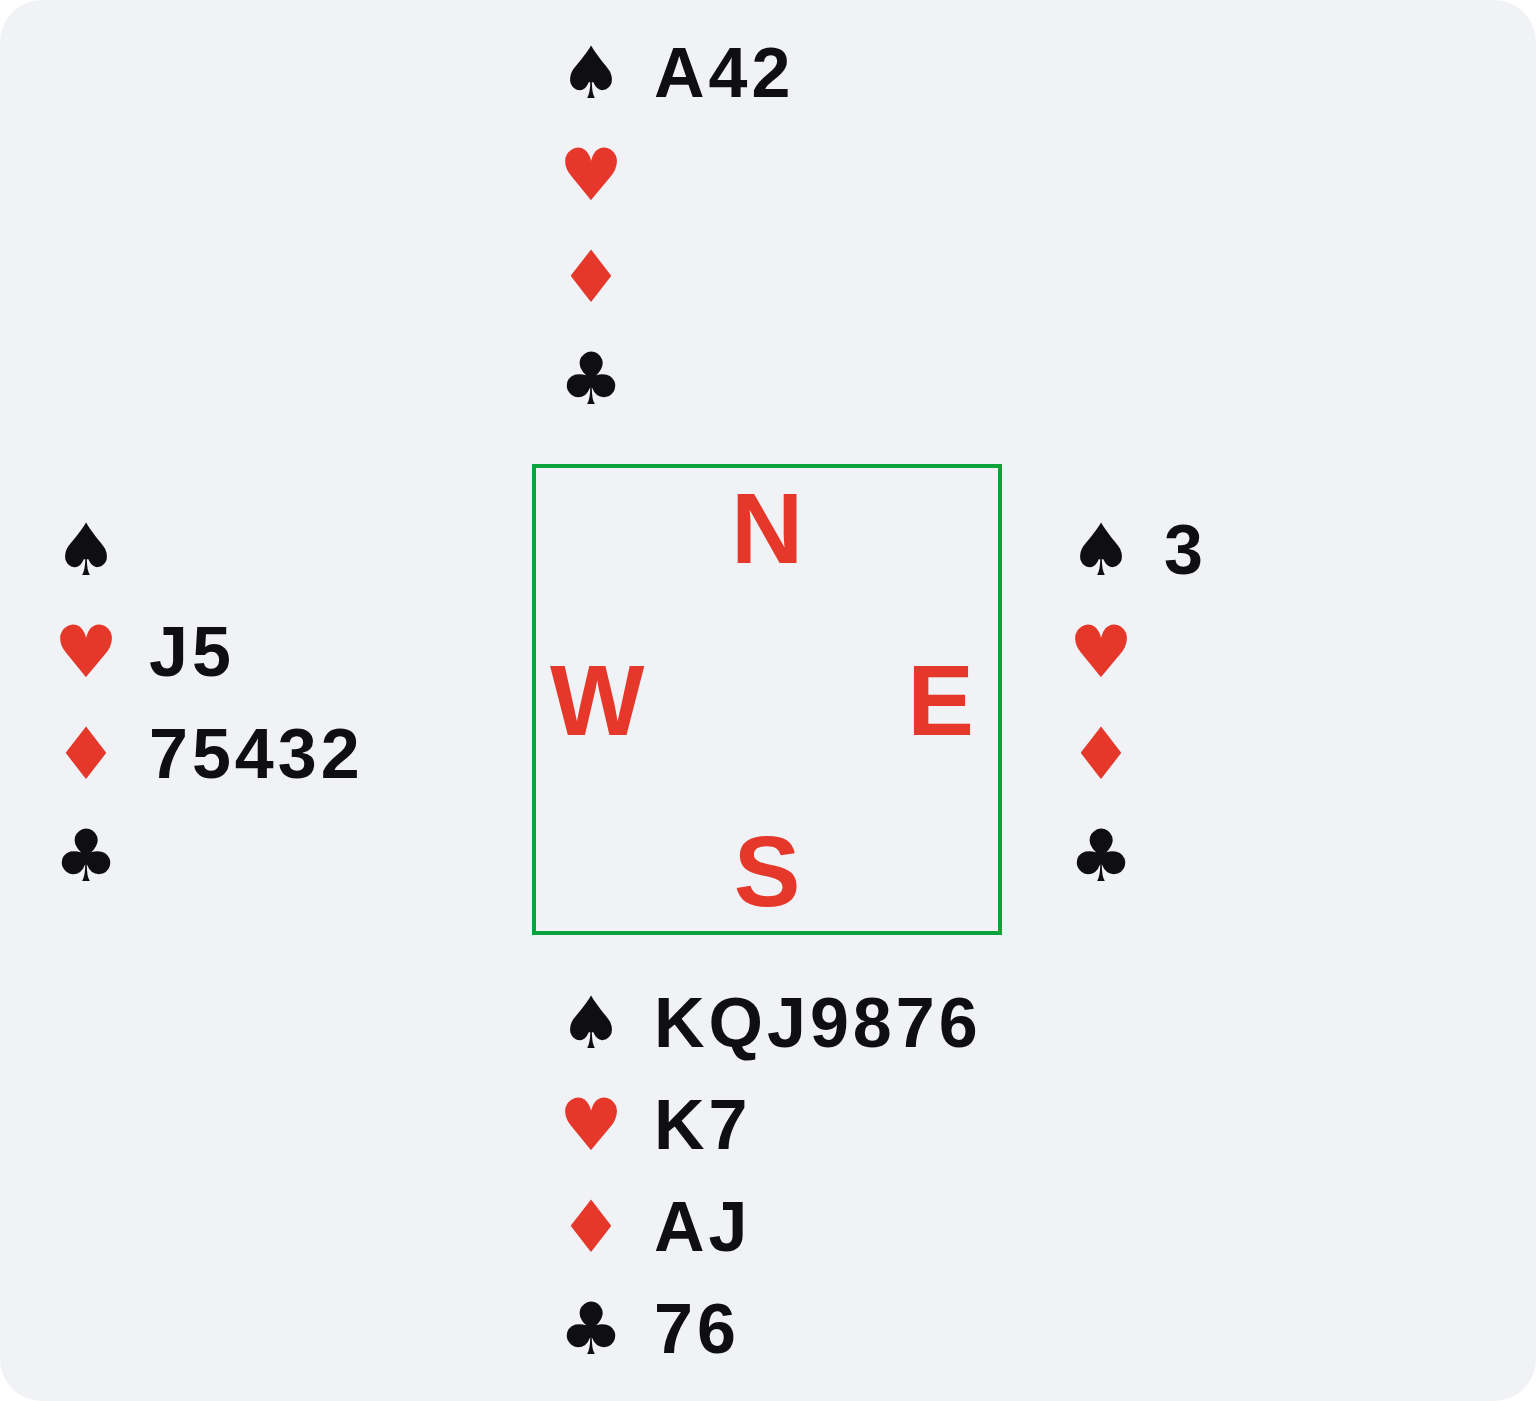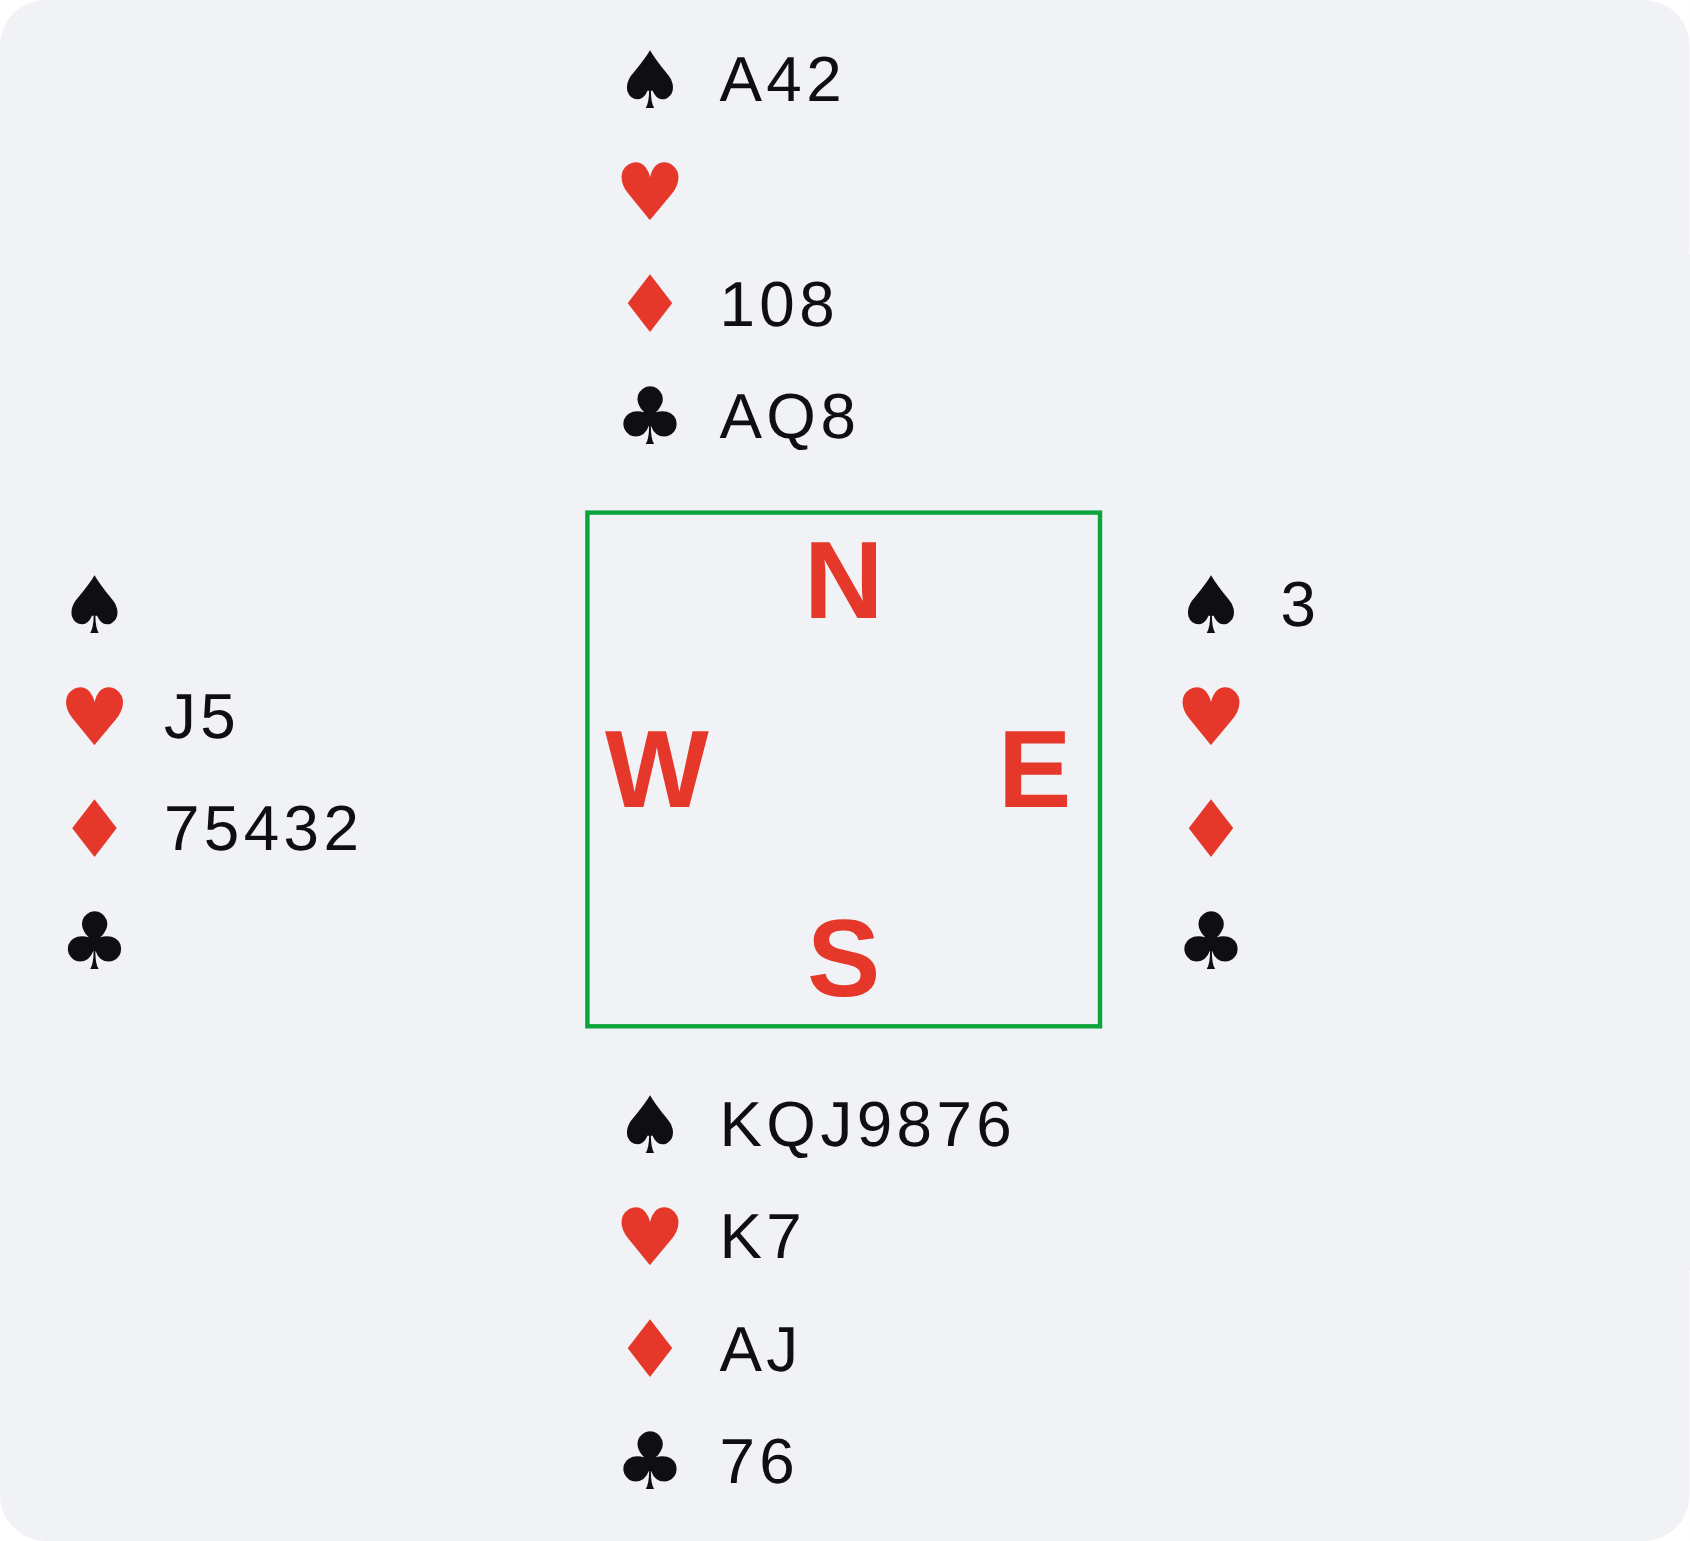--- a/index.html
+++ b/index.html
@@ -37,22 +37,22 @@
     align-items: center;
     font-family: "DejaVu Sans", sans-serif;
     font-size: 72px;
     line-height: 1;
     color: #0F0F12;
   }
   .suit-icon.red { color: #E5382B; }
   .cards {
     margin-left: 32px;
     font-family: "Liberation Sans", sans-serif;
-    font-weight: 400;
-    font-size: 58px;
+    font-weight: 700;
+    font-size: 70px;
     letter-spacing: 4px;
     line-height: 1;
     color: #0F0F12;
     white-space: nowrap;
     text-align: right;
   }
   .hand-north { left: 560px; top: 22px; }
   .hand-west  { left: 55px;  top: 499px; }
   .hand-east  { left: 1070px; top: 499px; }
   .hand-south { left: 560px; top: 972px; }
@@ -88,25 +88,23 @@
     <div class="hand hand-north">
       <div class="suit-row">
         <span class="suit-icon">♠</span>
         <span class="cards">A42</span>
       </div>
       <div class="suit-row">
         <span class="suit-icon red">♥</span>
       </div>
       <div class="suit-row">
         <span class="suit-icon red">♦</span>
-        <span class="cards">108</span>
       </div>
       <div class="suit-row">
         <span class="suit-icon">♣</span>
-        <span class="cards">AQ8</span>
       </div>
     </div>
 
     <div class="hand hand-west">
       <div class="suit-row">
         <span class="suit-icon">♠</span>
       </div>
       <div class="suit-row">
         <span class="suit-icon red">♥</span>
         <span class="cards">J5</span>

